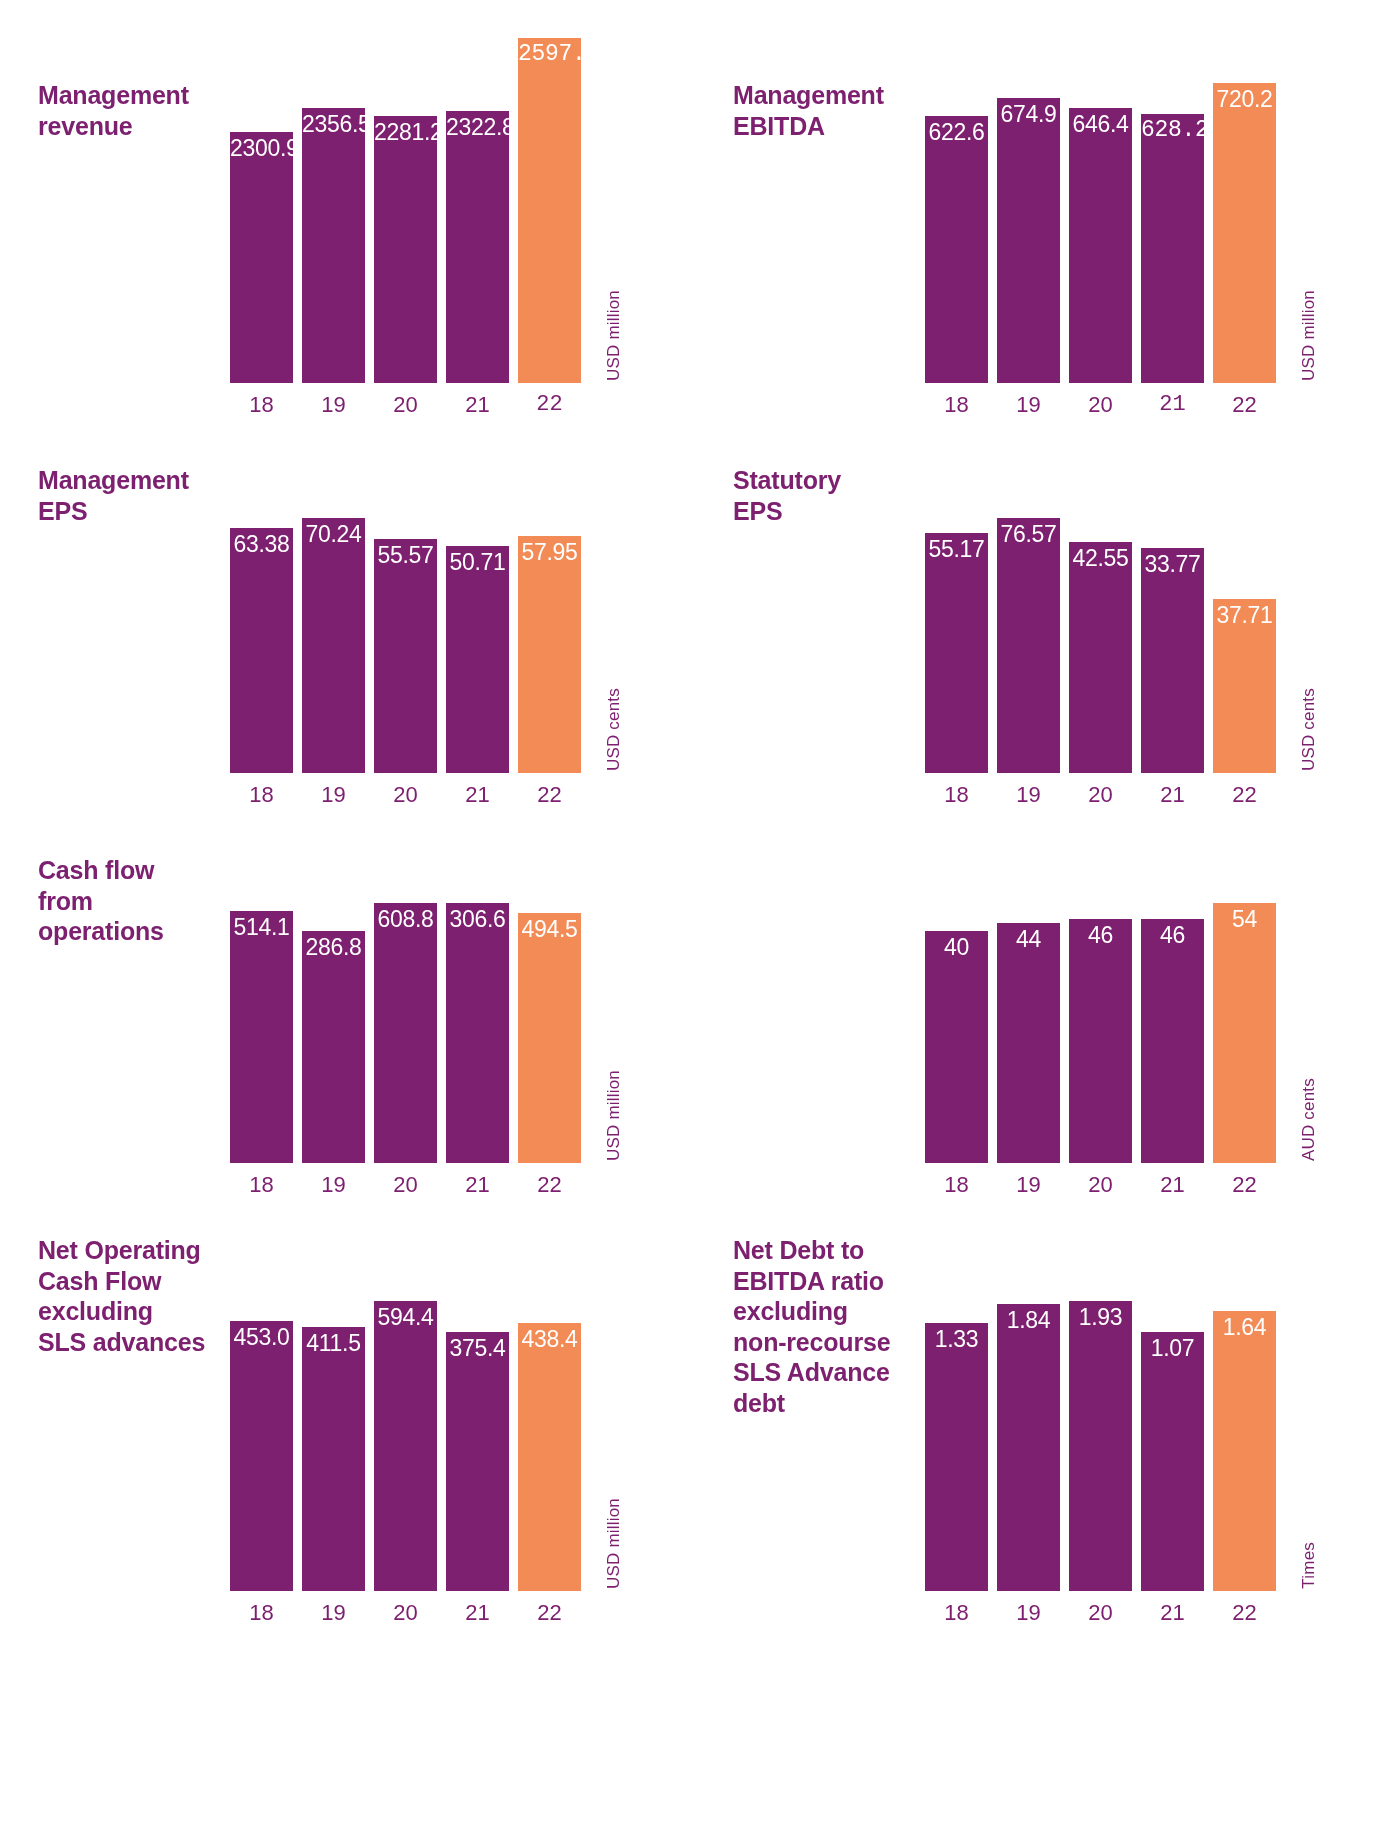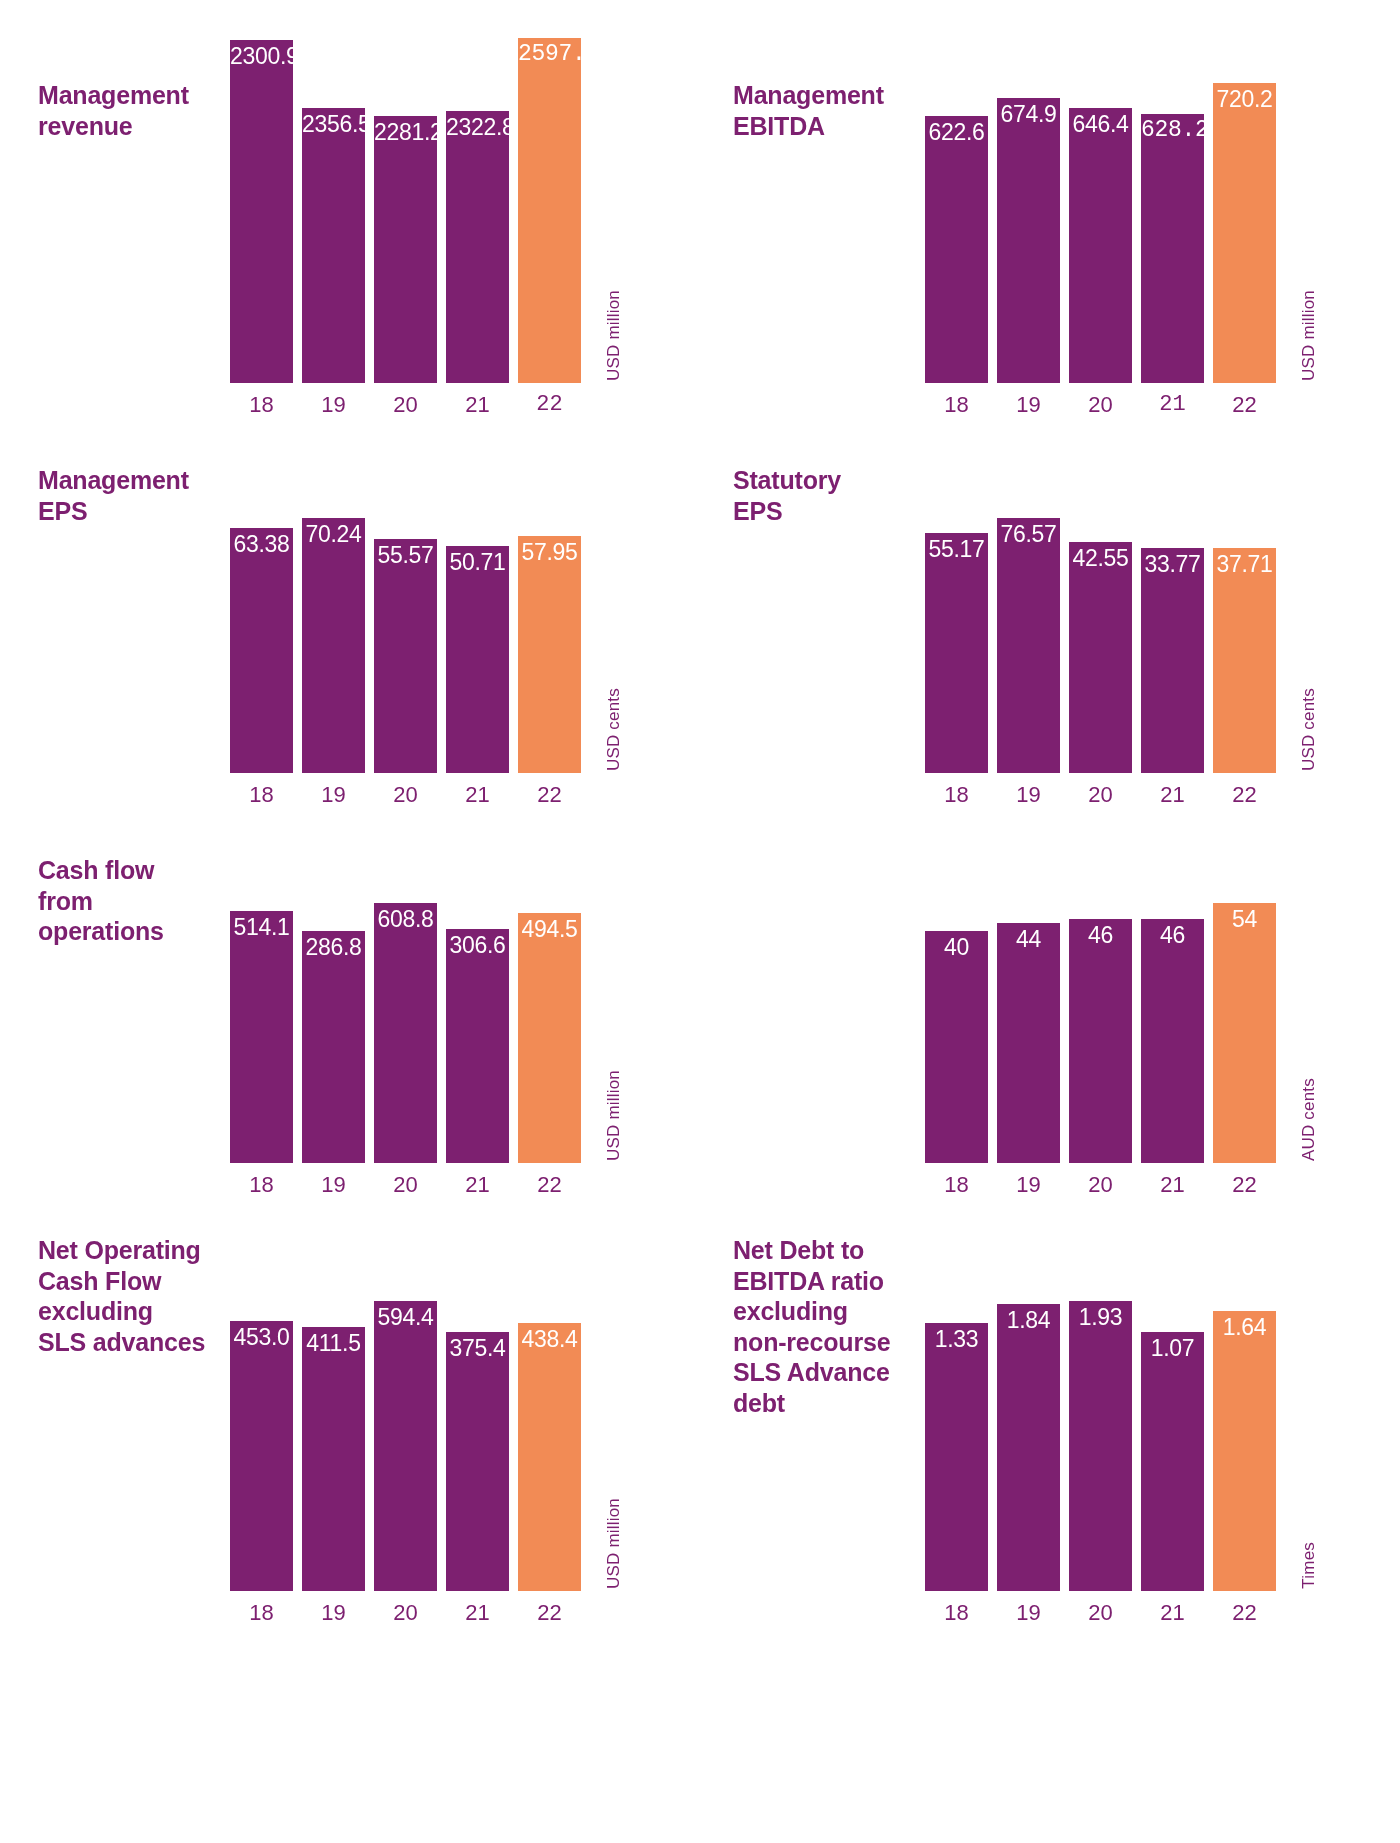--- a/index.html
+++ b/index.html
@@ -105,21 +105,21 @@
 
 <div class="grid">
     <div class="panel">
       <div class="ptitle" style="top: 80px;">
         <div>Management</div>
         <div>revenue</div>
       </div>
       <div class="plot">
         <div class="bars">
           <div class="barwrap">
-            <div class="bar" style="height: 343px;">
+            <div class="bar" style="height: 251px;">
               <div class="vlabel">2300.9</div>
               <div class="xlabel">18</div>
             </div>
           </div>
           <div class="barwrap">
             <div class="bar" style="height: 275px;">
               <div class="vlabel">2356.5</div>
               <div class="xlabel">19</div>
             </div>
           </div>
@@ -252,21 +252,21 @@
               <div class="xlabel">20</div>
             </div>
           </div>
           <div class="barwrap">
             <div class="bar" style="height: 225px;">
               <div class="vlabel">33.77</div>
               <div class="xlabel">21</div>
             </div>
           </div>
           <div class="barwrap">
-            <div class="bar hl" style="height: 225px;">
+            <div class="bar hl" style="height: 174px;">
               <div class="vlabel">37.71</div>
               <div class="xlabel">22</div>
             </div>
           </div>
         </div>
         <div class="unit" style="left: 374px;">USD cents</div>
       </div>
     </div>
     <div class="panel">
       <div class="ptitle" style="top: 30px;">
@@ -288,21 +288,21 @@
               <div class="xlabel">19</div>
             </div>
           </div>
           <div class="barwrap">
             <div class="bar" style="height: 260px;">
               <div class="vlabel">608.8</div>
               <div class="xlabel">20</div>
             </div>
           </div>
           <div class="barwrap">
-            <div class="bar" style="height: 234px;">
+            <div class="bar" style="height: 260px;">
               <div class="vlabel">306.6</div>
               <div class="xlabel">21</div>
             </div>
           </div>
           <div class="barwrap">
             <div class="bar hl" style="height: 250px;">
               <div class="vlabel">494.5</div>
               <div class="xlabel">22</div>
             </div>
           </div>

